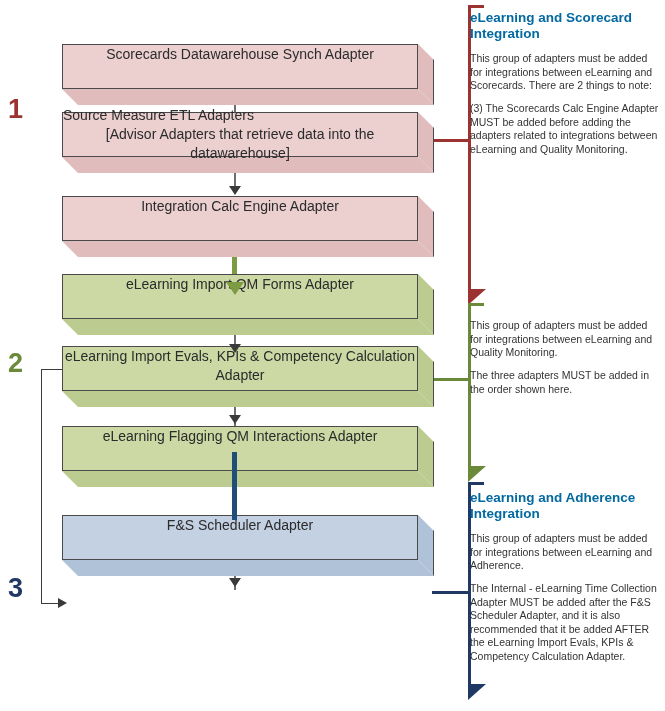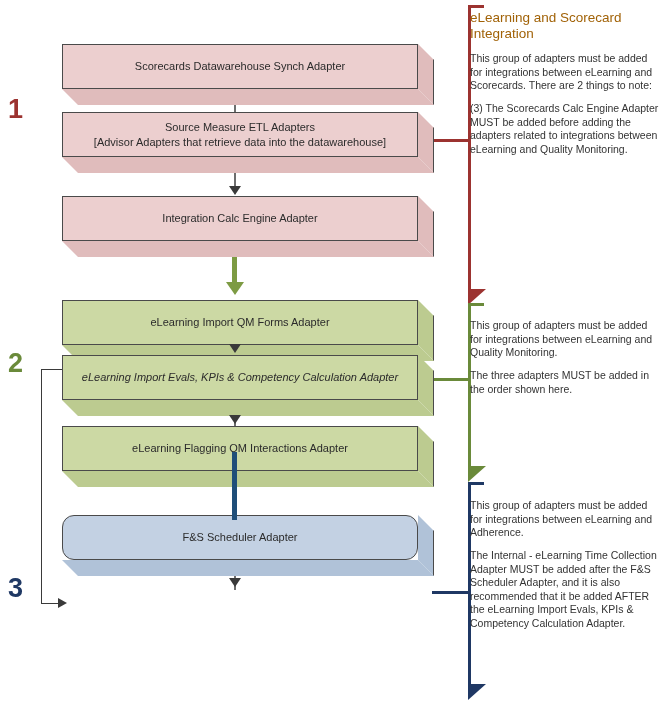--- a/index.html
+++ b/index.html
@@ -27,23 +27,23 @@
   .node{
     position:absolute;
     width:356px;
     height:45px;
   }
   .node .face{
     position:absolute;left:0;top:0;
     width:356px;height:45px;
     box-sizing:border-box;
     border:1px solid #4a4a4a;
-    display:flex;align-items:center;justify-content:center;
+    display:flex;align-items:flex-start;justify-content:center;
     text-align:center;
-    font-size:11px;
+    font-size:14px;
     color:#2b2b2b;
     line-height:1.35;
     z-index:3;
   }
   
   .pink .face{background:#eccfcf;}
   
   .node .side3d{
     position:absolute;left:356px;top:0;width:16px;height:61px;
     z-index:2;
@@ -52,37 +52,37 @@
   .node .bot3d{
     position:absolute;left:0;top:45px;width:372px;height:16px;
     z-index:2;
     clip-path:polygon(0 0, 356px 0, 372px 16px, 16px 16px);
   }
   .pink .side3d{background:#e0bcbc;border-right:1px solid #4a4a4a;box-sizing:border-box;}
   .pink .bot3d{background:#e0bcbc;}
   .green .face{background:#ccd9a4;}
   .green .side3d{background:#bccb90;border-right:1px solid #4a4a4a;box-sizing:border-box;}
   .green .bot3d{background:#bccb90;}
-  .blue .face{background:#c3d1e3;border-radius:12px;}
+  .blue .face{background:#c3d1e3;}
   .blue .side3d{background:#b0c2d8;border-right:1px solid #4a4a4a;box-sizing:border-box;}
   .blue .bot3d{background:#b0c2d8;}
   .vline{position:absolute;}
   .arrowhead{position:absolute;width:0;height:0;}
 
   
   .ann{
     position:absolute;
     left:470px;
     width:190px;
   }
   .ann h3{
     margin:0 0 7px 0;
     font-size:13.5px;
-    font-weight:normal;
-    color:#a16207;
+    font-weight:bold;
+    color:#0369a1;
     line-height:1.22;
   }
   .ann p{
     margin:9px 0 9px 0;
     font-size:10.5px;
     color:#333333;
     line-height:1.30;
   }
   .ann p:last-child{margin-bottom:0;}
 
@@ -144,29 +144,29 @@
   </div>
 
   <div class="node pink" style="left:62px;top:196px;">
     <div class="bot3d"></div>
     <div class="side3d"></div>
     <div class="face">
       <span>Integration Calc Engine Adapter</span>
     </div>
   </div>
 
-  <div class="node green" style="left:62px;top:300px;">
+  <div class="node green" style="left:62px;top:274px;">
     <div class="bot3d"></div>
     <div class="side3d"></div>
     <div class="face">
       <span>eLearning Import QM Forms Adapter</span>
     </div>
   </div>
 
-  <div class="node green" style="left:62px;top:355px;font-style:italic;">
+  <div class="node green" style="left:62px;top:346px;">
     <div class="bot3d"></div>
     <div class="side3d"></div>
     <div class="face">
       <span>eLearning Import Evals, KPIs &amp; Competency Calculation Adapter</span>
     </div>
   </div>
 
   <div class="node green" style="left:62px;top:426px;">
     <div class="bot3d"></div>
     <div class="side3d"></div>
@@ -216,17 +216,18 @@
     <p>This group of adapters must be added for integrations between eLearning and Scorecards. There are 2 things to note:</p>
     <p>(3) The Scorecards Calc Engine Adapter MUST be added before adding the adapters related to integrations between eLearning and Quality Monitoring.</p>
   </div>
 
   <div class="ann" style="top:310px;">
     <p>This group of adapters must be added for integrations between eLearning and Quality Monitoring.</p>
     <p>The three adapters MUST be added in the order shown here.</p>
   </div>
 
   <div class="ann" style="top:490px;">
+    <h3>eLearning and Adherence Integration</h3>
     <p>This group of adapters must be added for integrations between eLearning and Adherence.</p>
     <p>The Internal - eLearning Time Collection Adapter MUST be added after the F&amp;S Scheduler Adapter, and it is also recommended that it be added AFTER the eLearning Import Evals, KPIs &amp; Competency Calculation Adapter.</p>
   </div>
 
 </div>
 
 </body></html>

